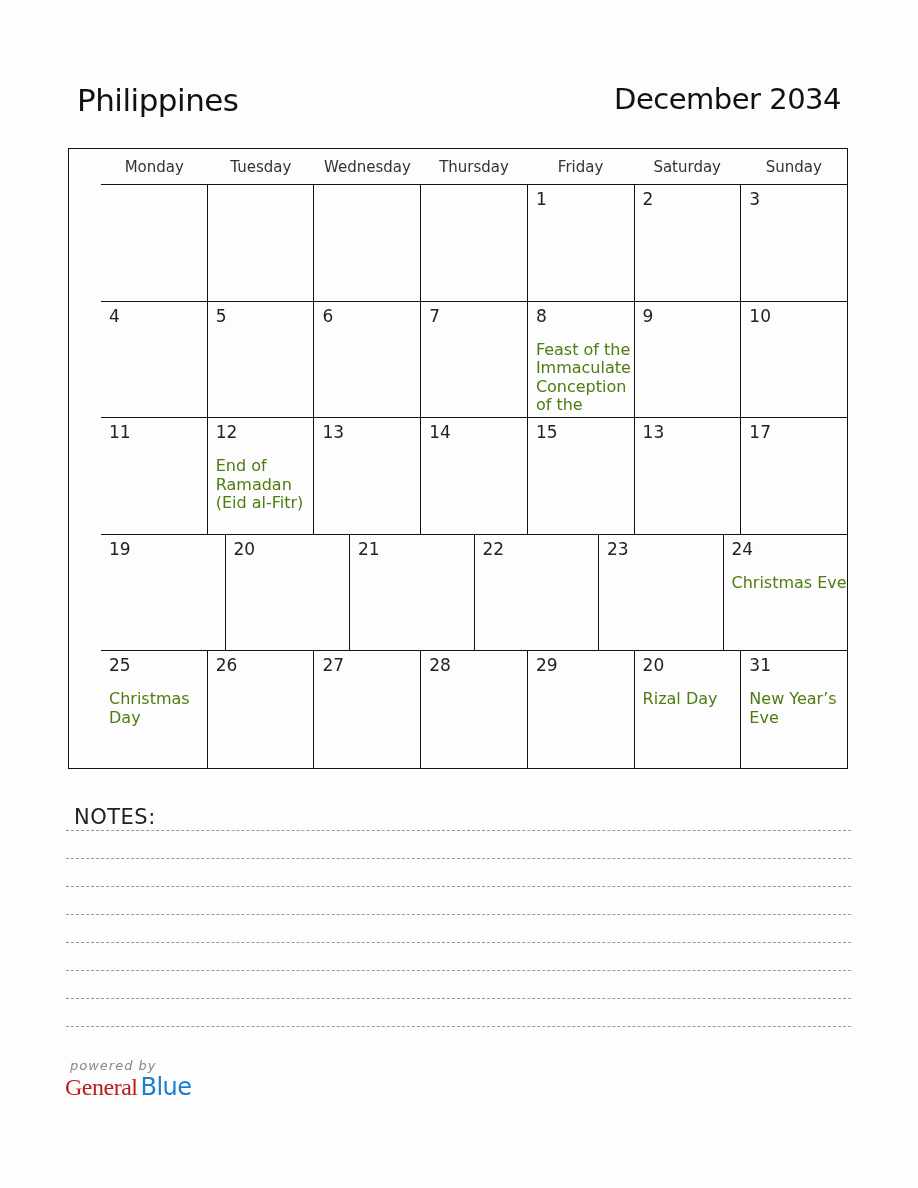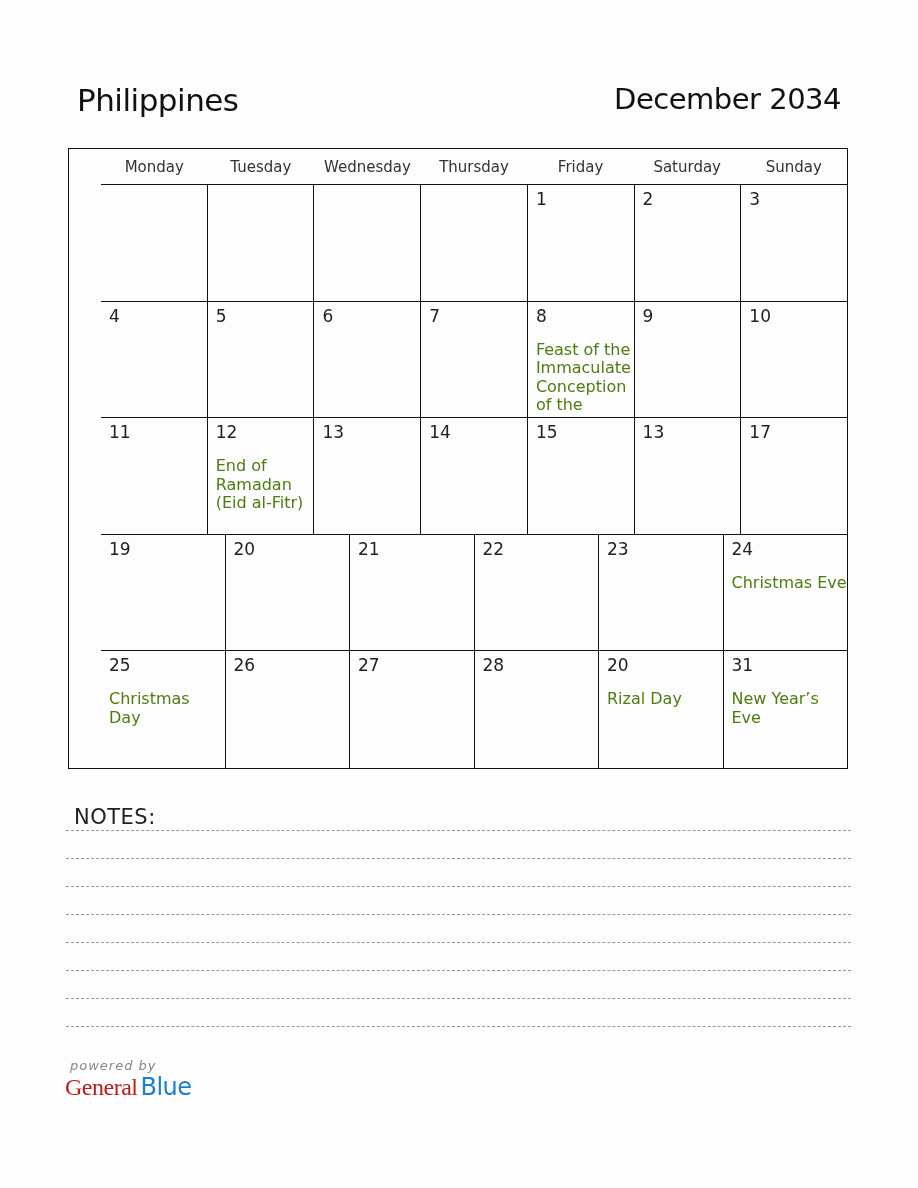--- a/index.html
+++ b/index.html
@@ -139,20 +139,23 @@
         <div class="day">
           <div class="num">26</div>
         </div>
         <div class="day">
           <div class="num">27</div>
         </div>
         <div class="day">
           <div class="num">28</div>
         </div>
         <div class="day">
+          <div class="num">29</div>
+        </div>
+        <div class="day">
           <div class="num">20</div>
           <div class="hol">Rizal Day</div>
         </div>
         <div class="day">
           <div class="num">31</div>
           <div class="hol">New Year’s Eve</div>
         </div>
       </div>
     </div>
 </div>

